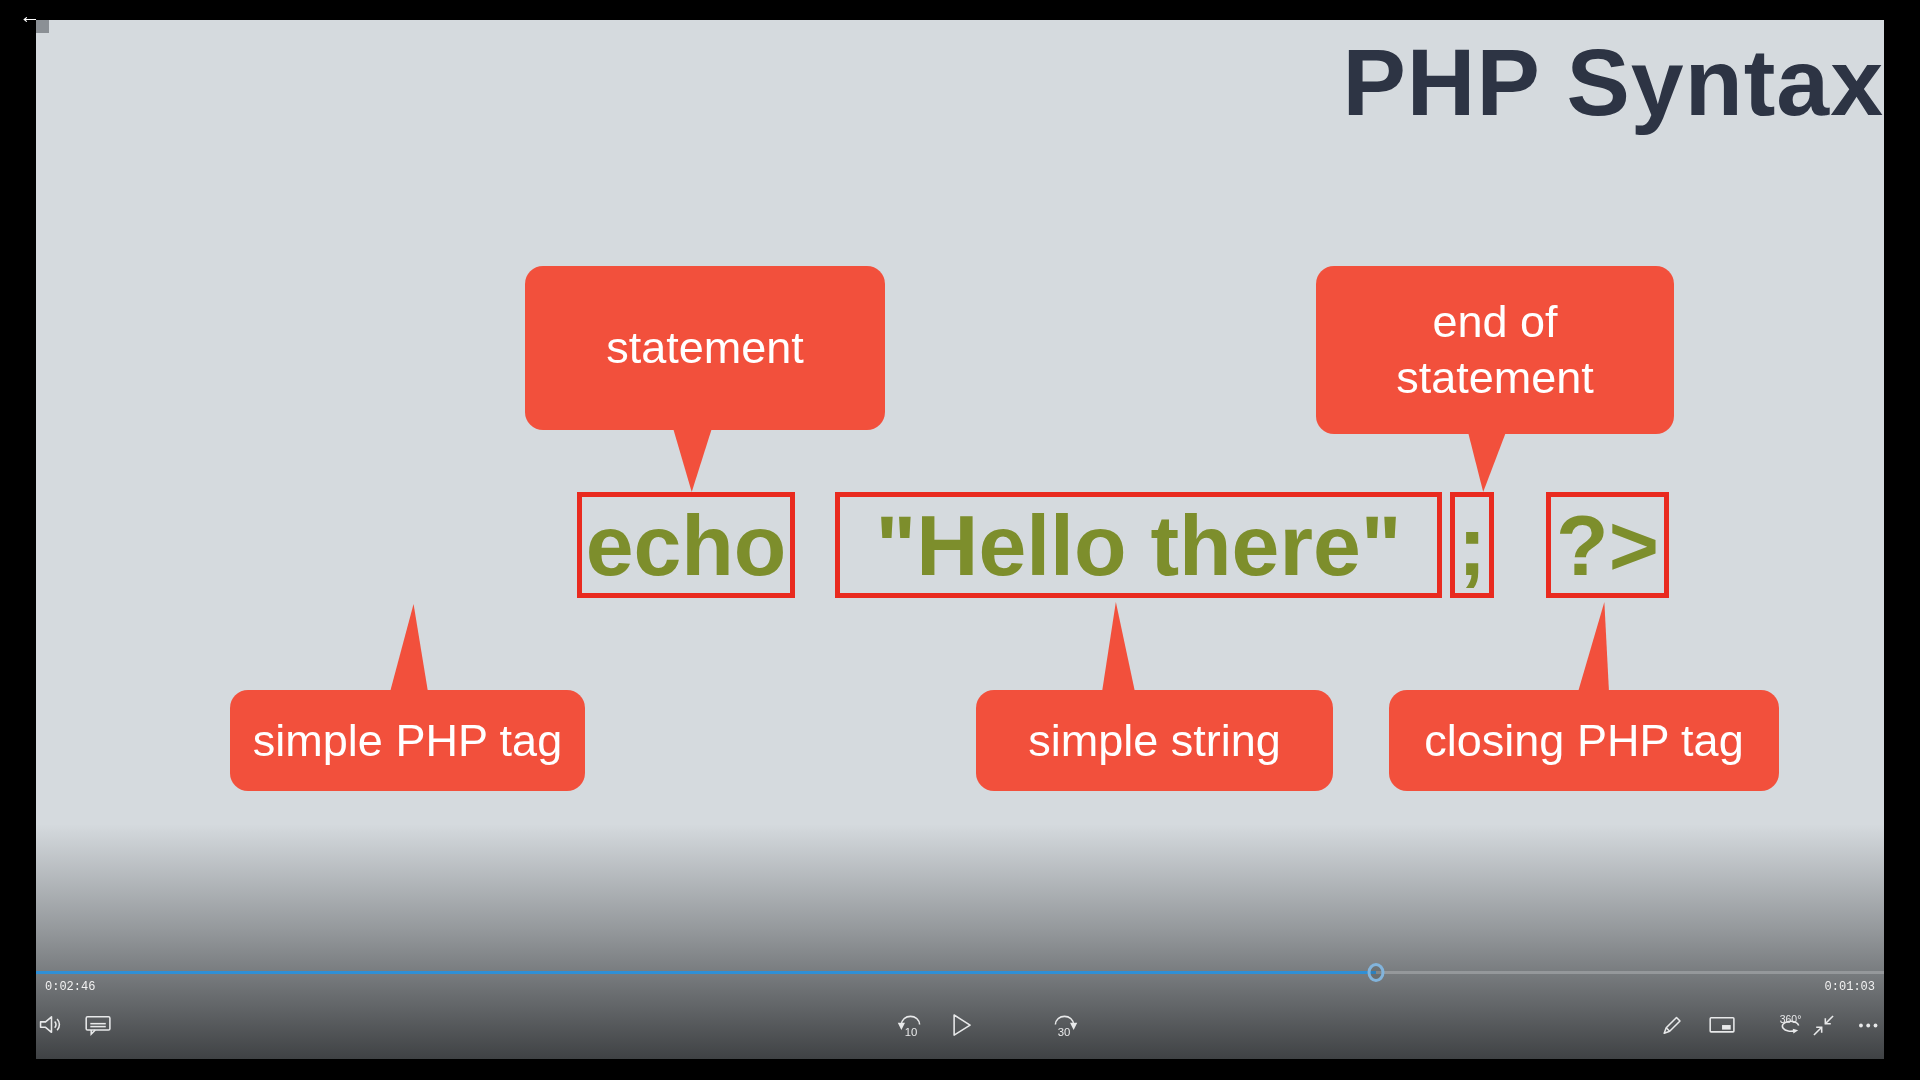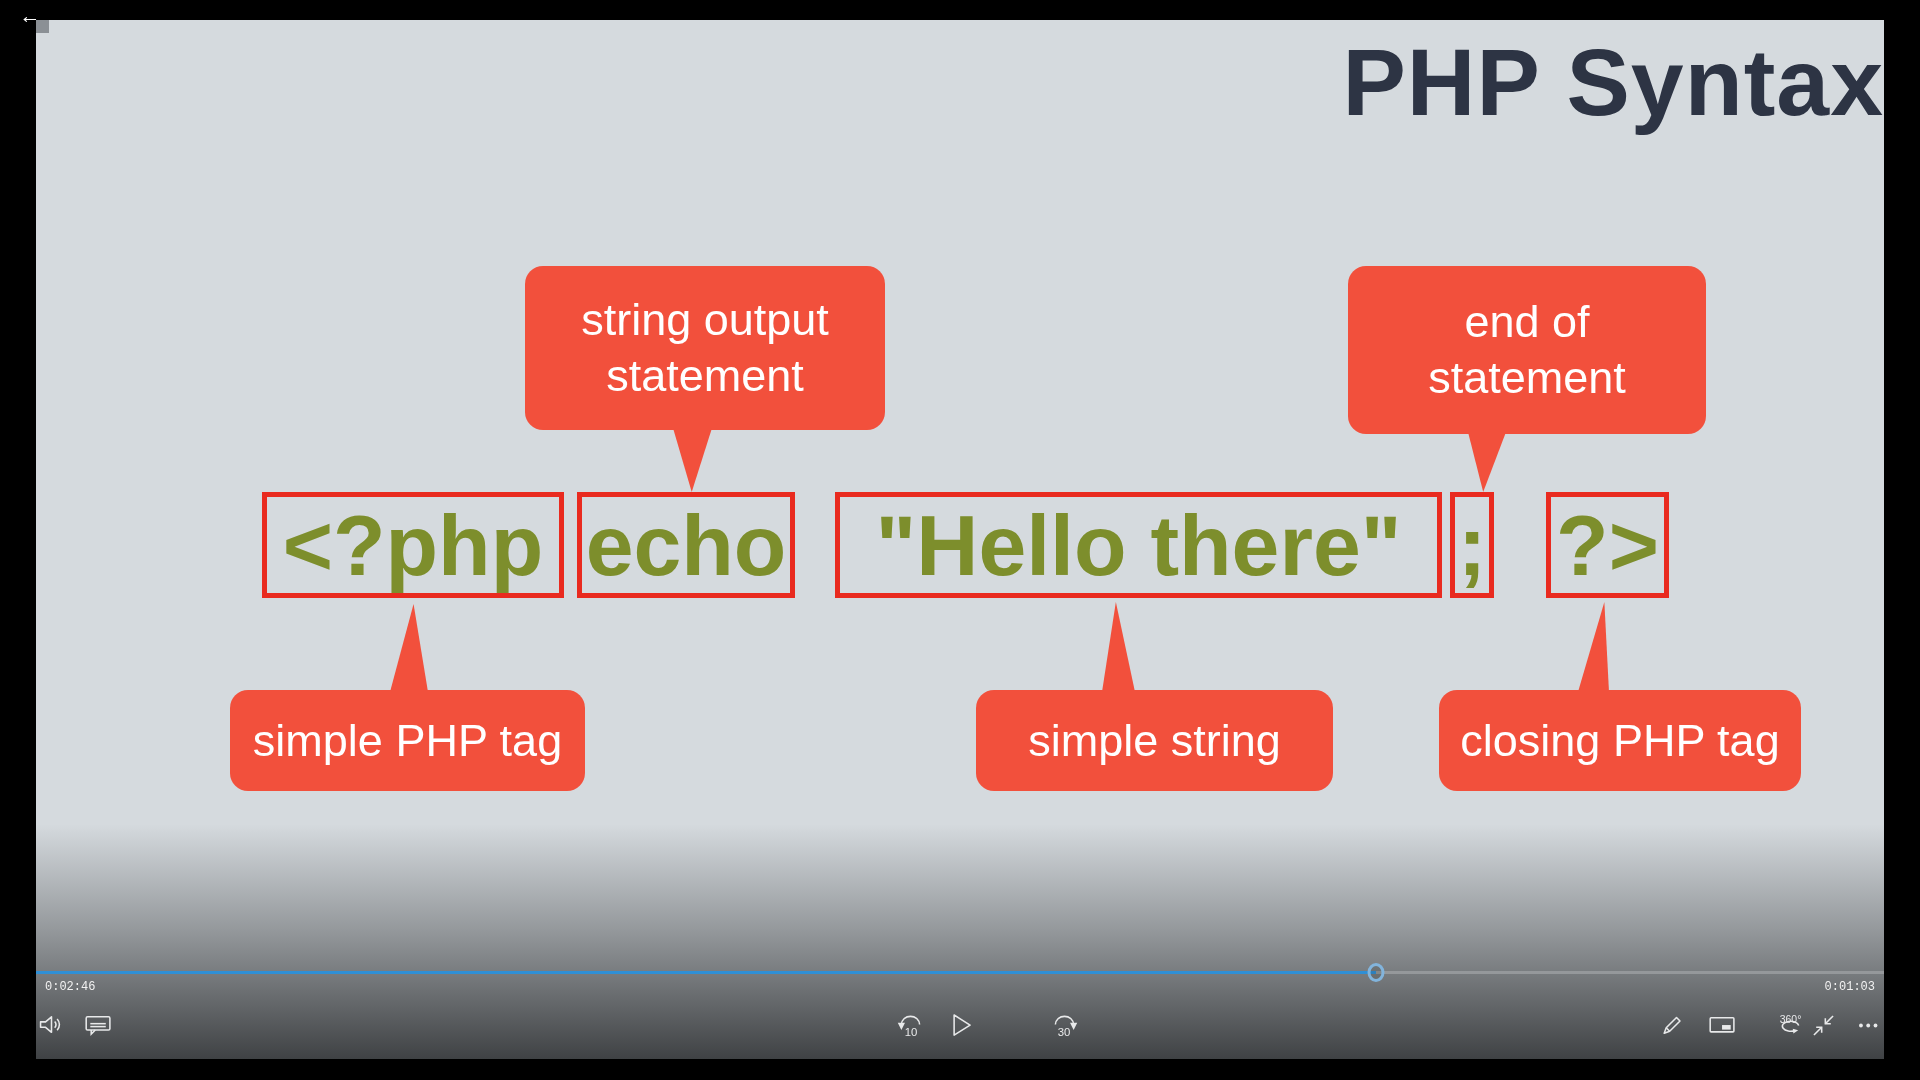--- a/index.html
+++ b/index.html
@@ -25,24 +25,24 @@
   .b2{left:541px;width:218px;}
   .b3{left:799px;width:607px;}
   .b4{left:1414px;width:44px;}
   .b5{left:1510px;width:123px;}
 
   
   .callout{position:absolute;background:#f2503c;border-radius:18px;color:#fff;
            display:flex;flex-direction:column;align-items:center;justify-content:center;
            font-size:45px;line-height:1.24;text-align:center;}
   .co1{left:489px;top:246px;width:360px;height:164px;}
-  .co2{left:1280px;top:246px;width:358px;height:168px;margin-left:32px;}
+  .co2{left:1280px;top:246px;width:358px;height:168px;}
   .cb1{left:194px;top:670px;width:355px;height:101px;}
   .cb2{left:910px;top:670px;width:357px;height:101px;margin-left:30px;}
-  .cb3{left:1403px;top:670px;width:362px;height:101px;}
+  .cb3{left:1353px;top:670px;width:390px;height:101px;}
 
   .spike{position:absolute;background:#f2503c;}
   .sp1{left:637px;top:408px;width:39px;height:64px;clip-path:polygon(0 0,100% 0,48% 100%);}
   .sp2{left:1432px;top:412px;width:38px;height:60px;clip-path:polygon(0 0,100% 0,40% 100%);}
   .sp3{left:354px;top:584px;width:38px;height:88px;clip-path:polygon(62% 0,100% 100%,0 100%);}
   .sp4{left:1066px;top:582px;width:33px;height:90px;clip-path:polygon(42% 0,100% 100%,0 100%);}
   .sp5{left:1542px;top:582px;width:31px;height:90px;clip-path:polygon(85% 0,100% 100%,0 100%);}
 
   
   .shade{position:absolute;left:0;right:0;bottom:0;height:235px;
@@ -82,38 +82,34 @@
 <button class="back">
   <span>←</span>
 </button>
 
 <div class="video">
 
   <div class="corner"></div>
 
   <h1 class="title">PHP Syntax</h1>
 
-  <div class="codebox b1">
-    <span>&lt;?php</span>
-  </div>
   <div class="codebox b2">
     <span>echo</span>
   </div>
   <div class="codebox b3">
     <span>"Hello there"</span>
   </div>
   <div class="codebox b4">
     <span>;</span>
   </div>
   <div class="codebox b5">
     <span>?&gt;</span>
   </div>
 
   <div class="callout co1">
-    <span>string output</span>
     <span>statement</span>
   </div>
   <div class="spike sp1"></div>
 
   <div class="callout co2">
     <span>end of</span>
     <span>statement</span>
   </div>
   <div class="spike sp2"></div>
 

